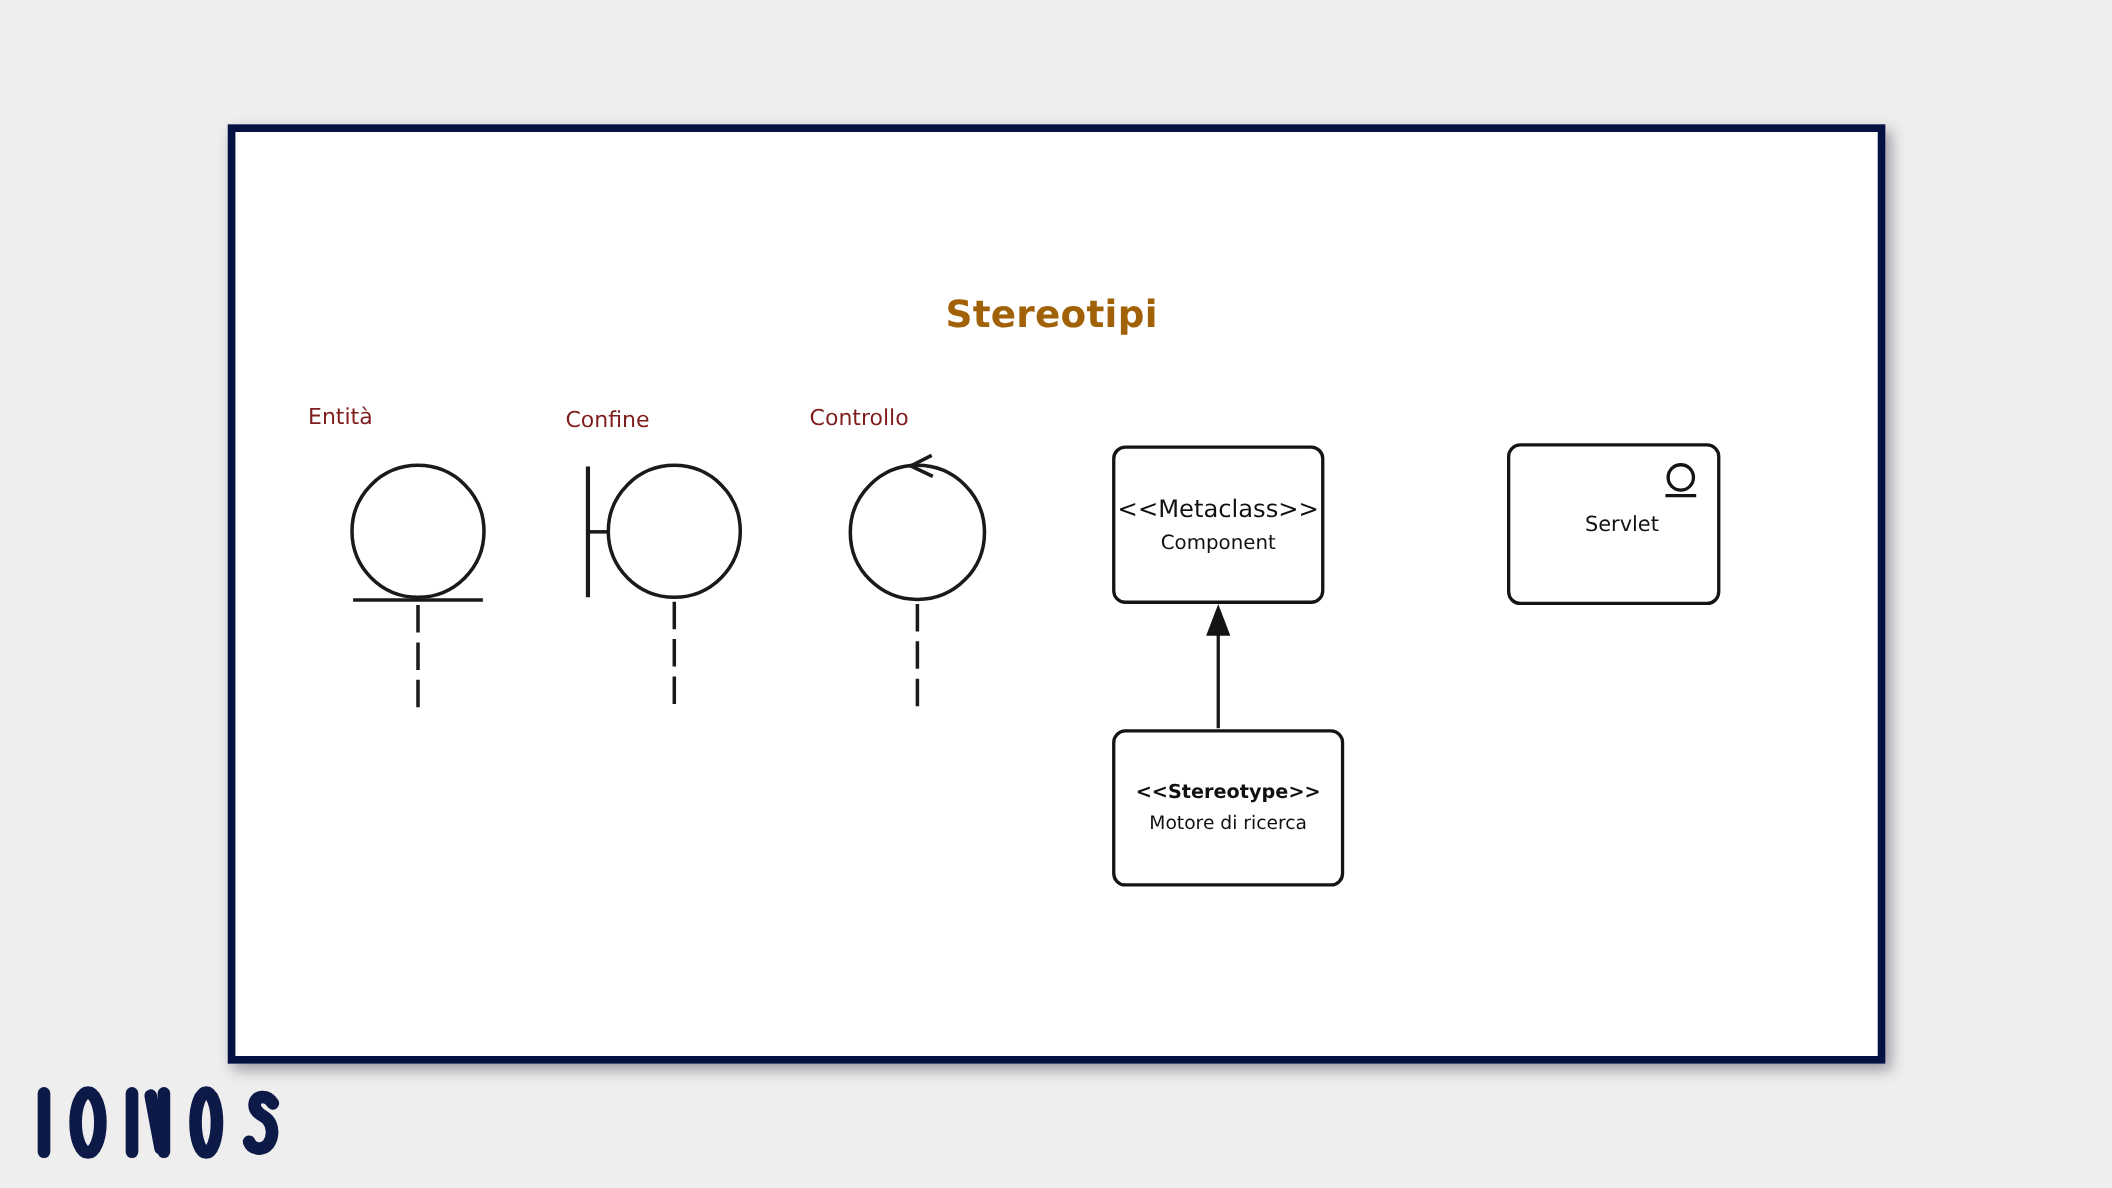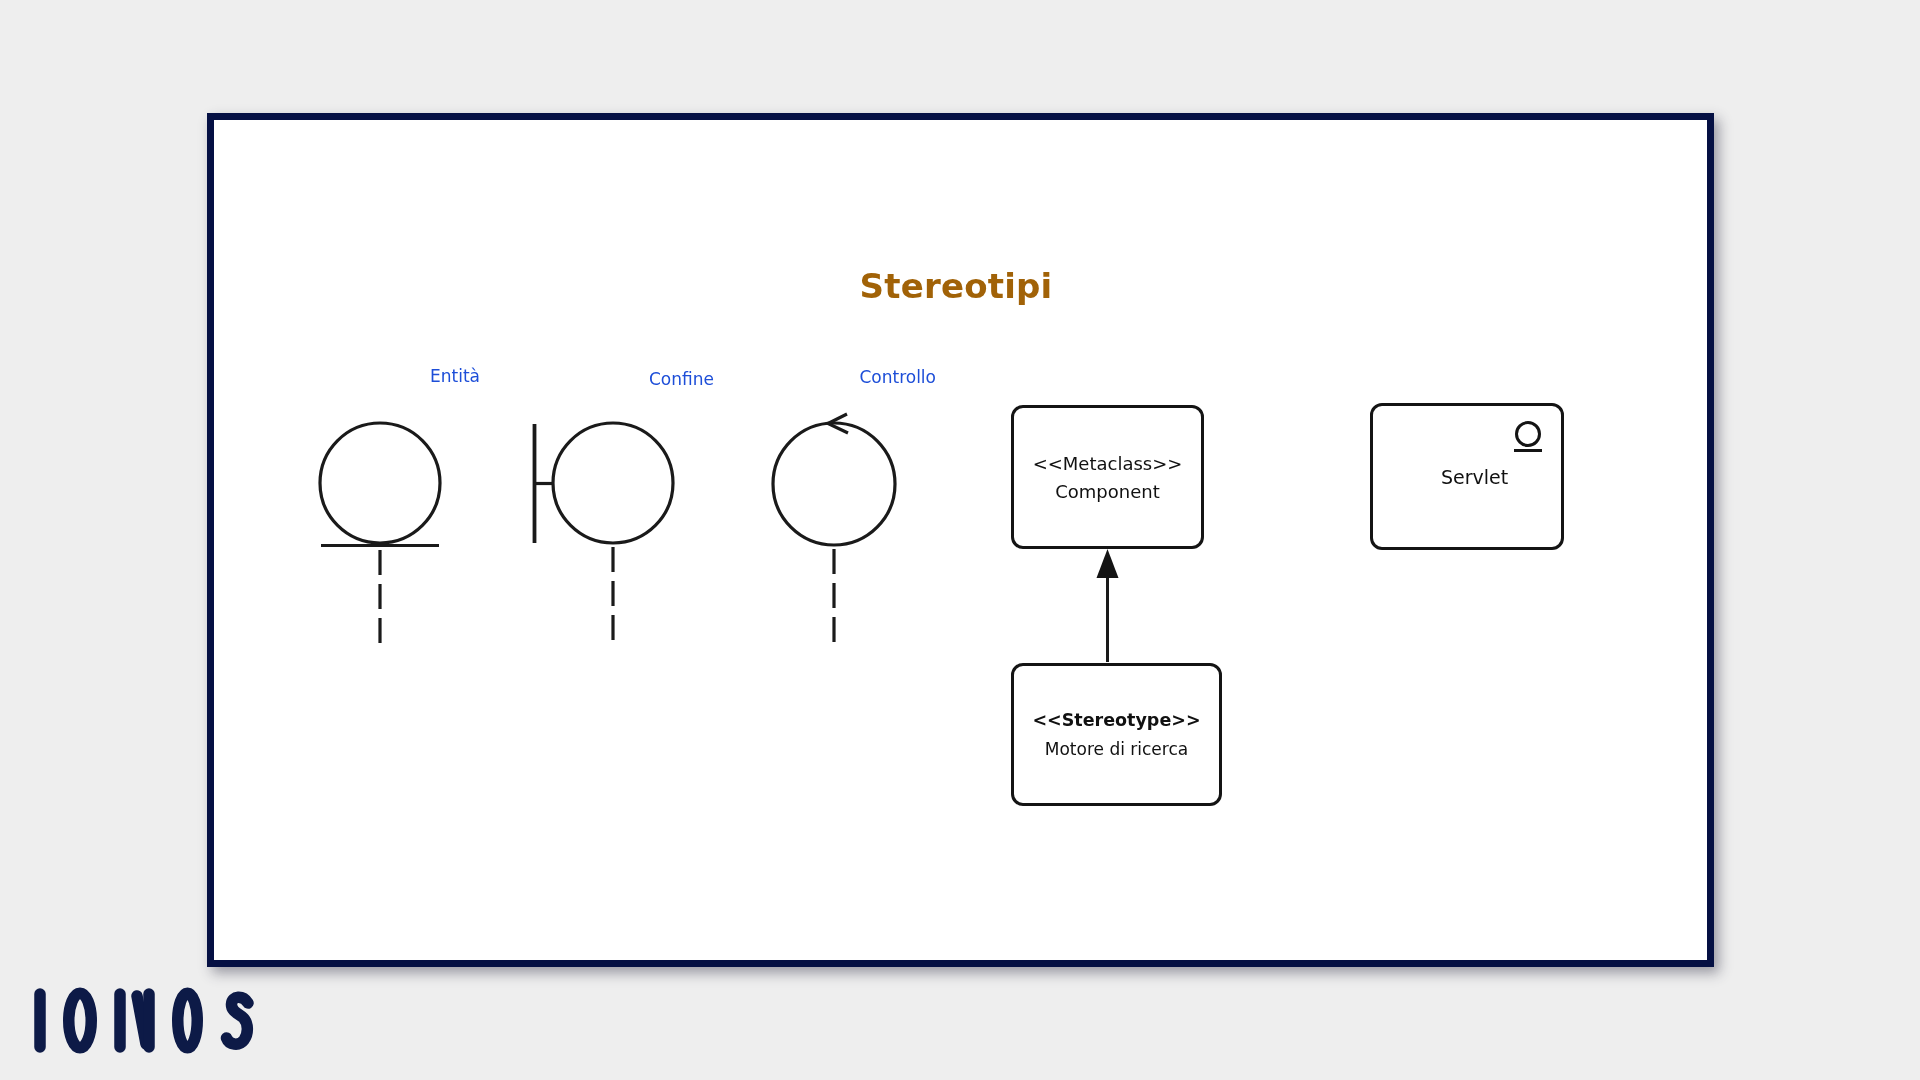--- a/index.html
+++ b/index.html
@@ -15,35 +15,35 @@
     box-sizing:border-box;background:#ffffff;
     border:7px solid #051043;
     box-shadow:5px 6px 12px rgba(50,50,70,.45);
   }
   .title{
     position:absolute;left:756px;top:266px;width:400px;
     text-align:center;font-size:34px;font-weight:bold;color:#a16207;
     letter-spacing:0.2px;
   }
   .sym-label{
-    position:absolute;width:200px;text-align:right;
-    font-size:17px;color:#1d4ed8;
+    position:absolute;width:200px;text-align:left;
+    font-size:20px;color:#7f1d1d;
   }
   #label-entity{left:280px;top:366px;}
   #label-boundary{left:514px;top:369px;}
   #label-control{left:736px;top:367px;}
   .overlay{position:absolute;left:0;top:0;width:1920px;height:1080px;pointer-events:none;}
   .uml-box{
     position:absolute;box-sizing:border-box;background:#ffffff;
     border:3.5px solid #141414;border-radius:12px;
     display:flex;flex-direction:column;align-items:center;justify-content:center;
     color:#111111;text-align:center;
   }
   #metaclass-box{left:1011px;top:405px;width:193px;height:144px;gap:7px;}
-  #metaclass-box .l1{font-size:18px;}
+  #metaclass-box .l1{font-size:22px;}
   #metaclass-box .l2{font-size:18px;}
   #stereotype-box{left:1011px;top:663px;width:211px;height:143px;gap:9px;}
   #stereotype-box .l1{font-size:17.5px;font-weight:600;}
   #stereotype-box .l2{font-size:17px;}
   #servlet-box{left:1370px;top:403px;width:194px;height:147px;padding-left:15px;}
   #servlet-box .label{font-size:19px;}
   .servlet-icon{position:absolute;left:138px;top:14px;}
   .sr-only{
     position:absolute;width:1px;height:1px;overflow:hidden;
     clip:rect(0 0 0 0);white-space:nowrap;

